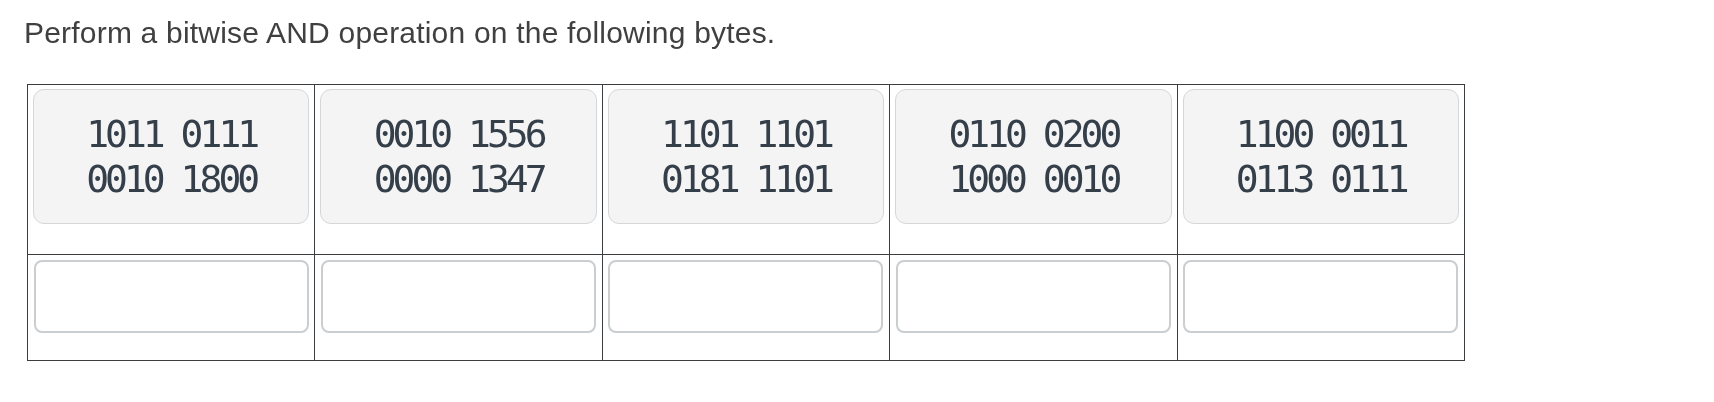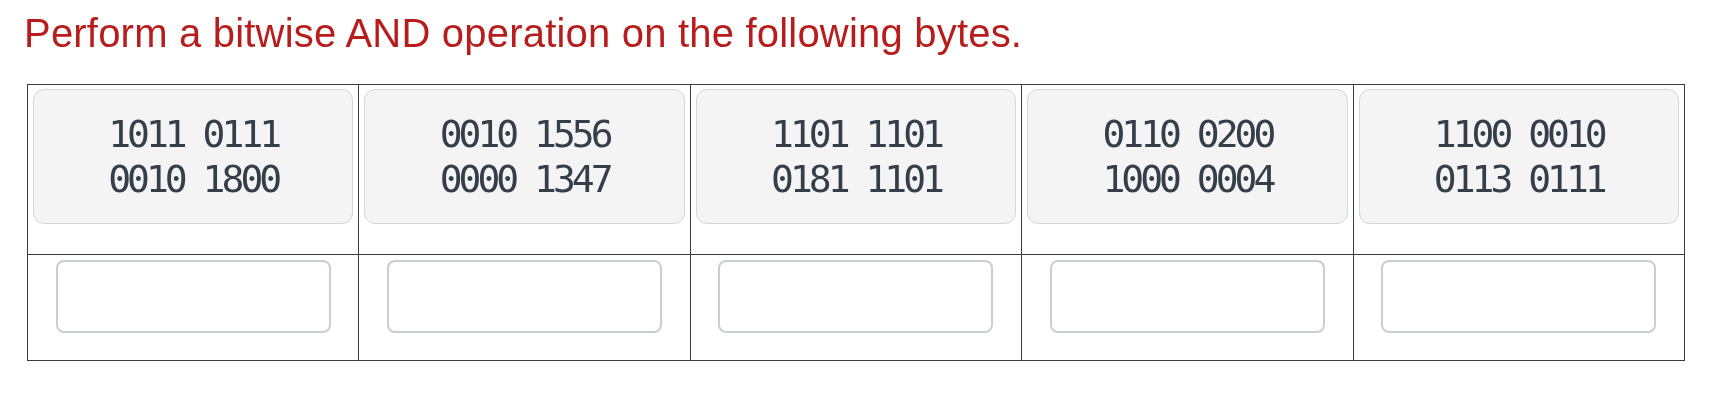--- a/index.html
+++ b/index.html
@@ -5,29 +5,29 @@
   * { box-sizing: border-box; margin: 0; padding: 0; }
   html, body {
     width: 1714px;
     height: 402px;
     background: #ffffff;
     overflow: hidden;
     font-family: "Liberation Sans", sans-serif;
   }
   .question-prompt {
     margin: 16px 0 0 24px;
-    font-size: 40px;
+    font-size: 30px;
     font-weight: 400;
     letter-spacing: 0.2px;
-    color: #b91c1c;
+    color: #404040;
     line-height: 34px;
   }
   table.bytes-table {
     margin: 34px 0 0 27px;
-    width: 1658px;
+    width: 1438px;
     border-collapse: collapse;
     table-layout: fixed;
   }
   table.bytes-table td {
     border: 1px solid #3a3e41;
     width: 20%;
     vertical-align: top;
   }
   td.byte-cell { padding: 4px 5px 30px 5px; }
   .byte-pair-card {
@@ -88,26 +88,26 @@
         </td>
         <td class="byte-cell">
           <div class="byte-pair-card">
             <div class="byte-line">1101 1101</div>
             <div class="byte-line">0181 1101</div>
           </div>
         </td>
         <td class="byte-cell">
           <div class="byte-pair-card">
             <div class="byte-line">0110 0200</div>
-            <div class="byte-line">1000 0004</div>
+            <div class="byte-line">1000 0010</div>
           </div>
         </td>
         <td class="byte-cell">
           <div class="byte-pair-card">
-            <div class="byte-line">1100 0010</div>
+            <div class="byte-line">1100 0011</div>
             <div class="byte-line">0113 0111</div>
           </div>
         </td>
       </tr>
       <tr>
         <td class="answer-cell">
           <input type="text" class="answer-input" value="" style="">
         </td>
         <td class="answer-cell">
           <input type="text" class="answer-input" value="" style="">

